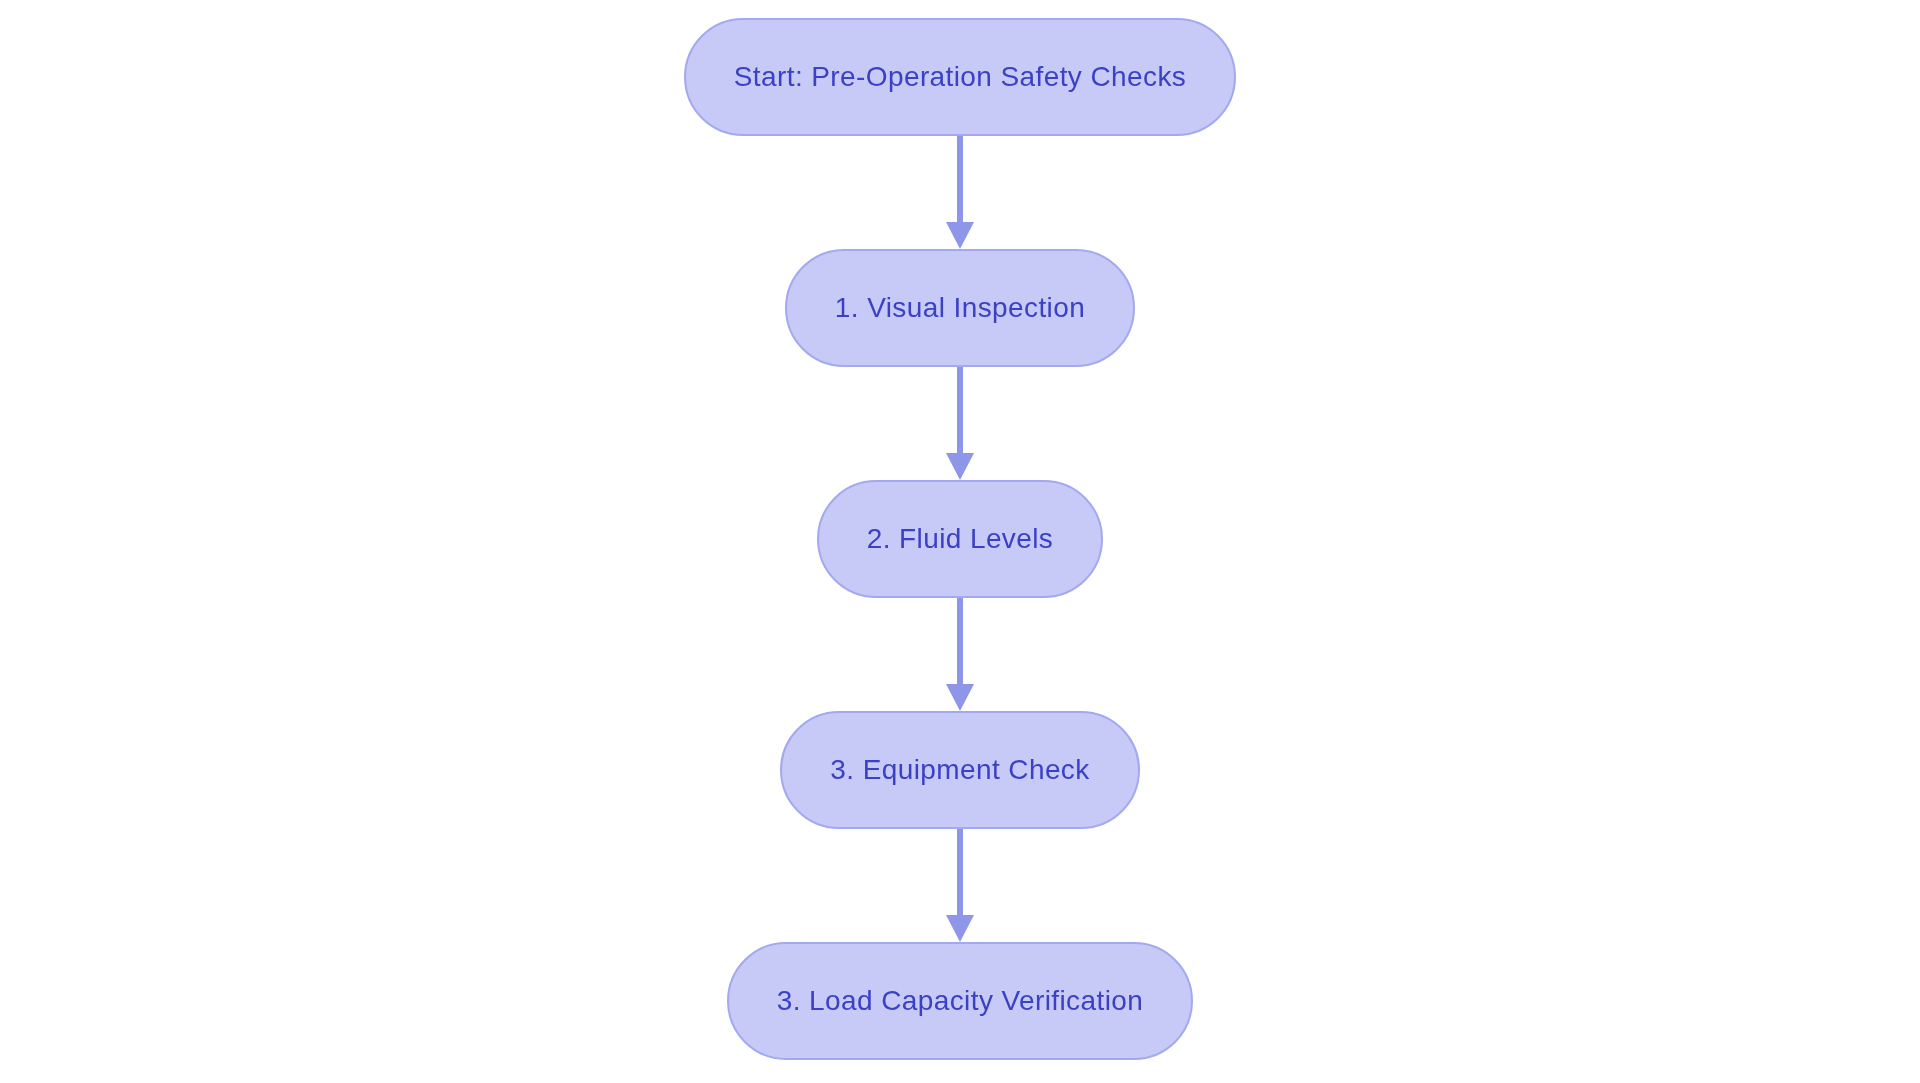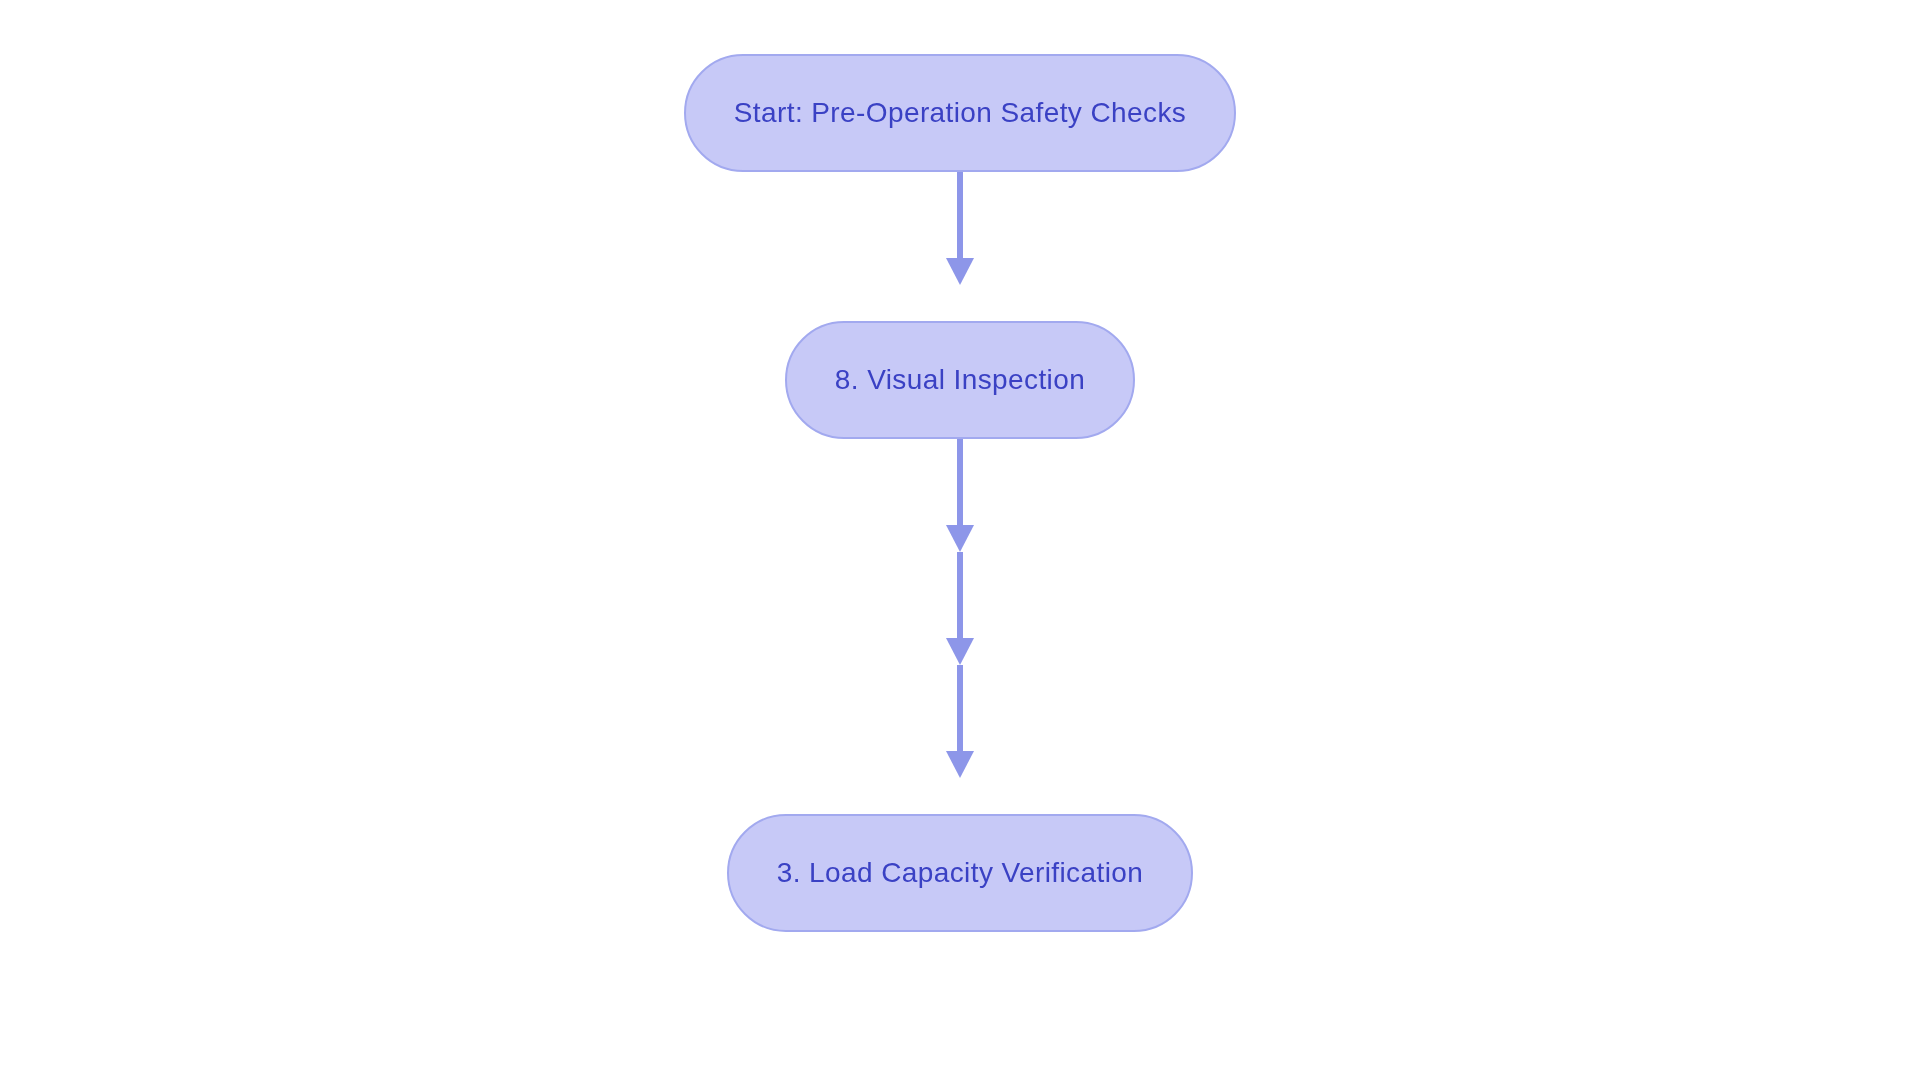--- a/index.html
+++ b/index.html
@@ -32,21 +32,20 @@
   .flow-node {
     height: 118px;
     min-height: 118px;
     display: flex;
     align-items: center;
     justify-content: center;
     padding: 4px 48px;
     background: var(--node-fill);
     border: 2px solid var(--node-border);
     border-radius: 60px;
-    margin-top: 36px;
   }
   .flow-node .node-label {
     font-size: 28px;
     font-weight: 500;
     letter-spacing: 0.4px;
     color: var(--node-text);
     white-space: nowrap;
   }
   .arrow-connector {
     height: 113px;
@@ -76,34 +75,40 @@
   <div class="flow-node">
     <span class="node-label">Start: Pre-Operation Safety Checks</span>
   </div>
 
   <div class="arrow-connector">
     <div class="arrow-shaft"></div>
     <div class="arrowhead-icon"></div>
   </div>
 
   <div class="flow-node">
-    <span class="node-label">8. Visual Inspection</span>
+    <span class="node-label">1. Visual Inspection</span>
   </div>
 
   <div class="arrow-connector">
     <div class="arrow-shaft"></div>
     <div class="arrowhead-icon"></div>
   </div>
 
+  <div class="flow-node">
+    <span class="node-label">2. Fluid Levels</span>
+  </div>
 
   <div class="arrow-connector">
     <div class="arrow-shaft"></div>
     <div class="arrowhead-icon"></div>
   </div>
 
+  <div class="flow-node">
+    <span class="node-label">3. Equipment Check</span>
+  </div>
 
   <div class="arrow-connector">
     <div class="arrow-shaft"></div>
     <div class="arrowhead-icon"></div>
   </div>
 
   <div class="flow-node">
     <span class="node-label">3. Load Capacity Verification</span>
   </div>
 

